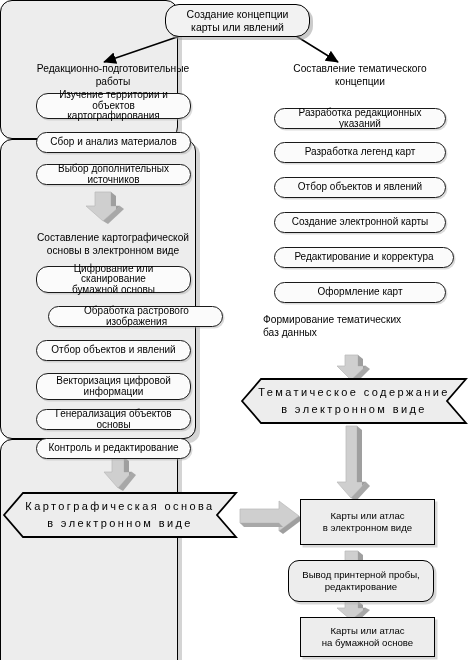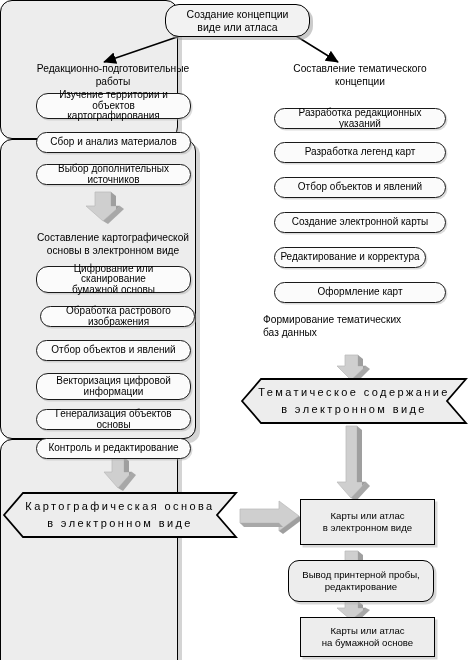--- a/index.html
+++ b/index.html
@@ -182,21 +182,21 @@
 
   <g>
     <polygon points="345,601 358,601 358,608 366,608 351,620 337,608 345,608" fill="#cfcfcf" stroke="#bdbdbd" stroke-width="0.8"></polygon>
     <polygon points="358,601 363,605 363,612 366,608 358,608" fill="#9f9f9f"></polygon>
     <polygon points="351,620 356,623 370,610 366,608" fill="#a8a8a8"></polygon>
   </g>
 </svg>
 
 <div class="node concept" style="left:165px; top:4px; width:145px; height:33px; flex-direction:column;">
   <span>Создание концепции</span>
-  <span>виде или атласа</span>
+  <span>карты или явлений</span>
 </div>
 
 <div class="panel" style="left:25px; top:58px; width:176px; height:137px;"></div>
 <div class="panel-title" style="left:25px; top:62px; width:176px;">
   <div>Редакционно-подготовительные</div>
   <div>работы</div>
 </div>
 <div class="pill" style="left:36px; top:93px; width:155px; height:26px; flex-direction:column;">
   <span>Изучение территории и объектов</span>
   <span>картографирования</span>
@@ -218,41 +218,41 @@
 </div>
 <div class="pill" style="left:274px; top:142px; width:172px; height:21px;">
   <span>Разработка легенд карт</span>
 </div>
 <div class="pill" style="left:274px; top:177px; width:172px; height:21px;">
   <span>Отбор объектов и явлений</span>
 </div>
 <div class="pill" style="left:274px; top:212px; width:172px; height:21px;">
   <span>Создание электронной карты</span>
 </div>
-<div class="pill" style="left:274px; top:247px; width:152px; height:21px;">
+<div class="pill" style="left:274px; top:247px; width:180px; height:21px;">
   <span>Редактирование и корректура</span>
 </div>
 <div class="pill" style="left:274px; top:282px; width:172px; height:21px;">
   <span>Оформление карт</span>
 </div>
 <div class="panel-footer" style="left:263px; top:313px; width:194px;">
   <div>Формирование тематических</div>
   <div>баз данных</div>
 </div>
 
 <div class="panel" style="left:25px; top:224px; width:176px; height:236px;"></div>
 <div class="panel-title" style="left:25px; top:231px; width:176px;">
   <div>Составление картографической</div>
   <div>основы в электронном виде</div>
 </div>
 <div class="pill" style="left:36px; top:266px; width:155px; height:27px; flex-direction:column;">
   <span>Цифрование или сканирование</span>
   <span>бумажной основы</span>
 </div>
-<div class="pill" style="left:40px; top:306px; width:155px; height:21px;padding-left:6px;">
+<div class="pill" style="left:48px; top:306px; width:175px; height:21px;padding-left:6px;">
   <span>Обработка растрового изображения</span>
 </div>
 <div class="pill" style="left:36px; top:340px; width:155px; height:21px;">
   <span>Отбор объектов и явлений</span>
 </div>
 <div class="pill" style="left:36px; top:373px; width:155px; height:27px; flex-direction:column;">
   <span>Векторизация цифровой</span>
   <span>информации</span>
 </div>
 <div class="pill" style="left:36px; top:409px; width:155px; height:21px;">

